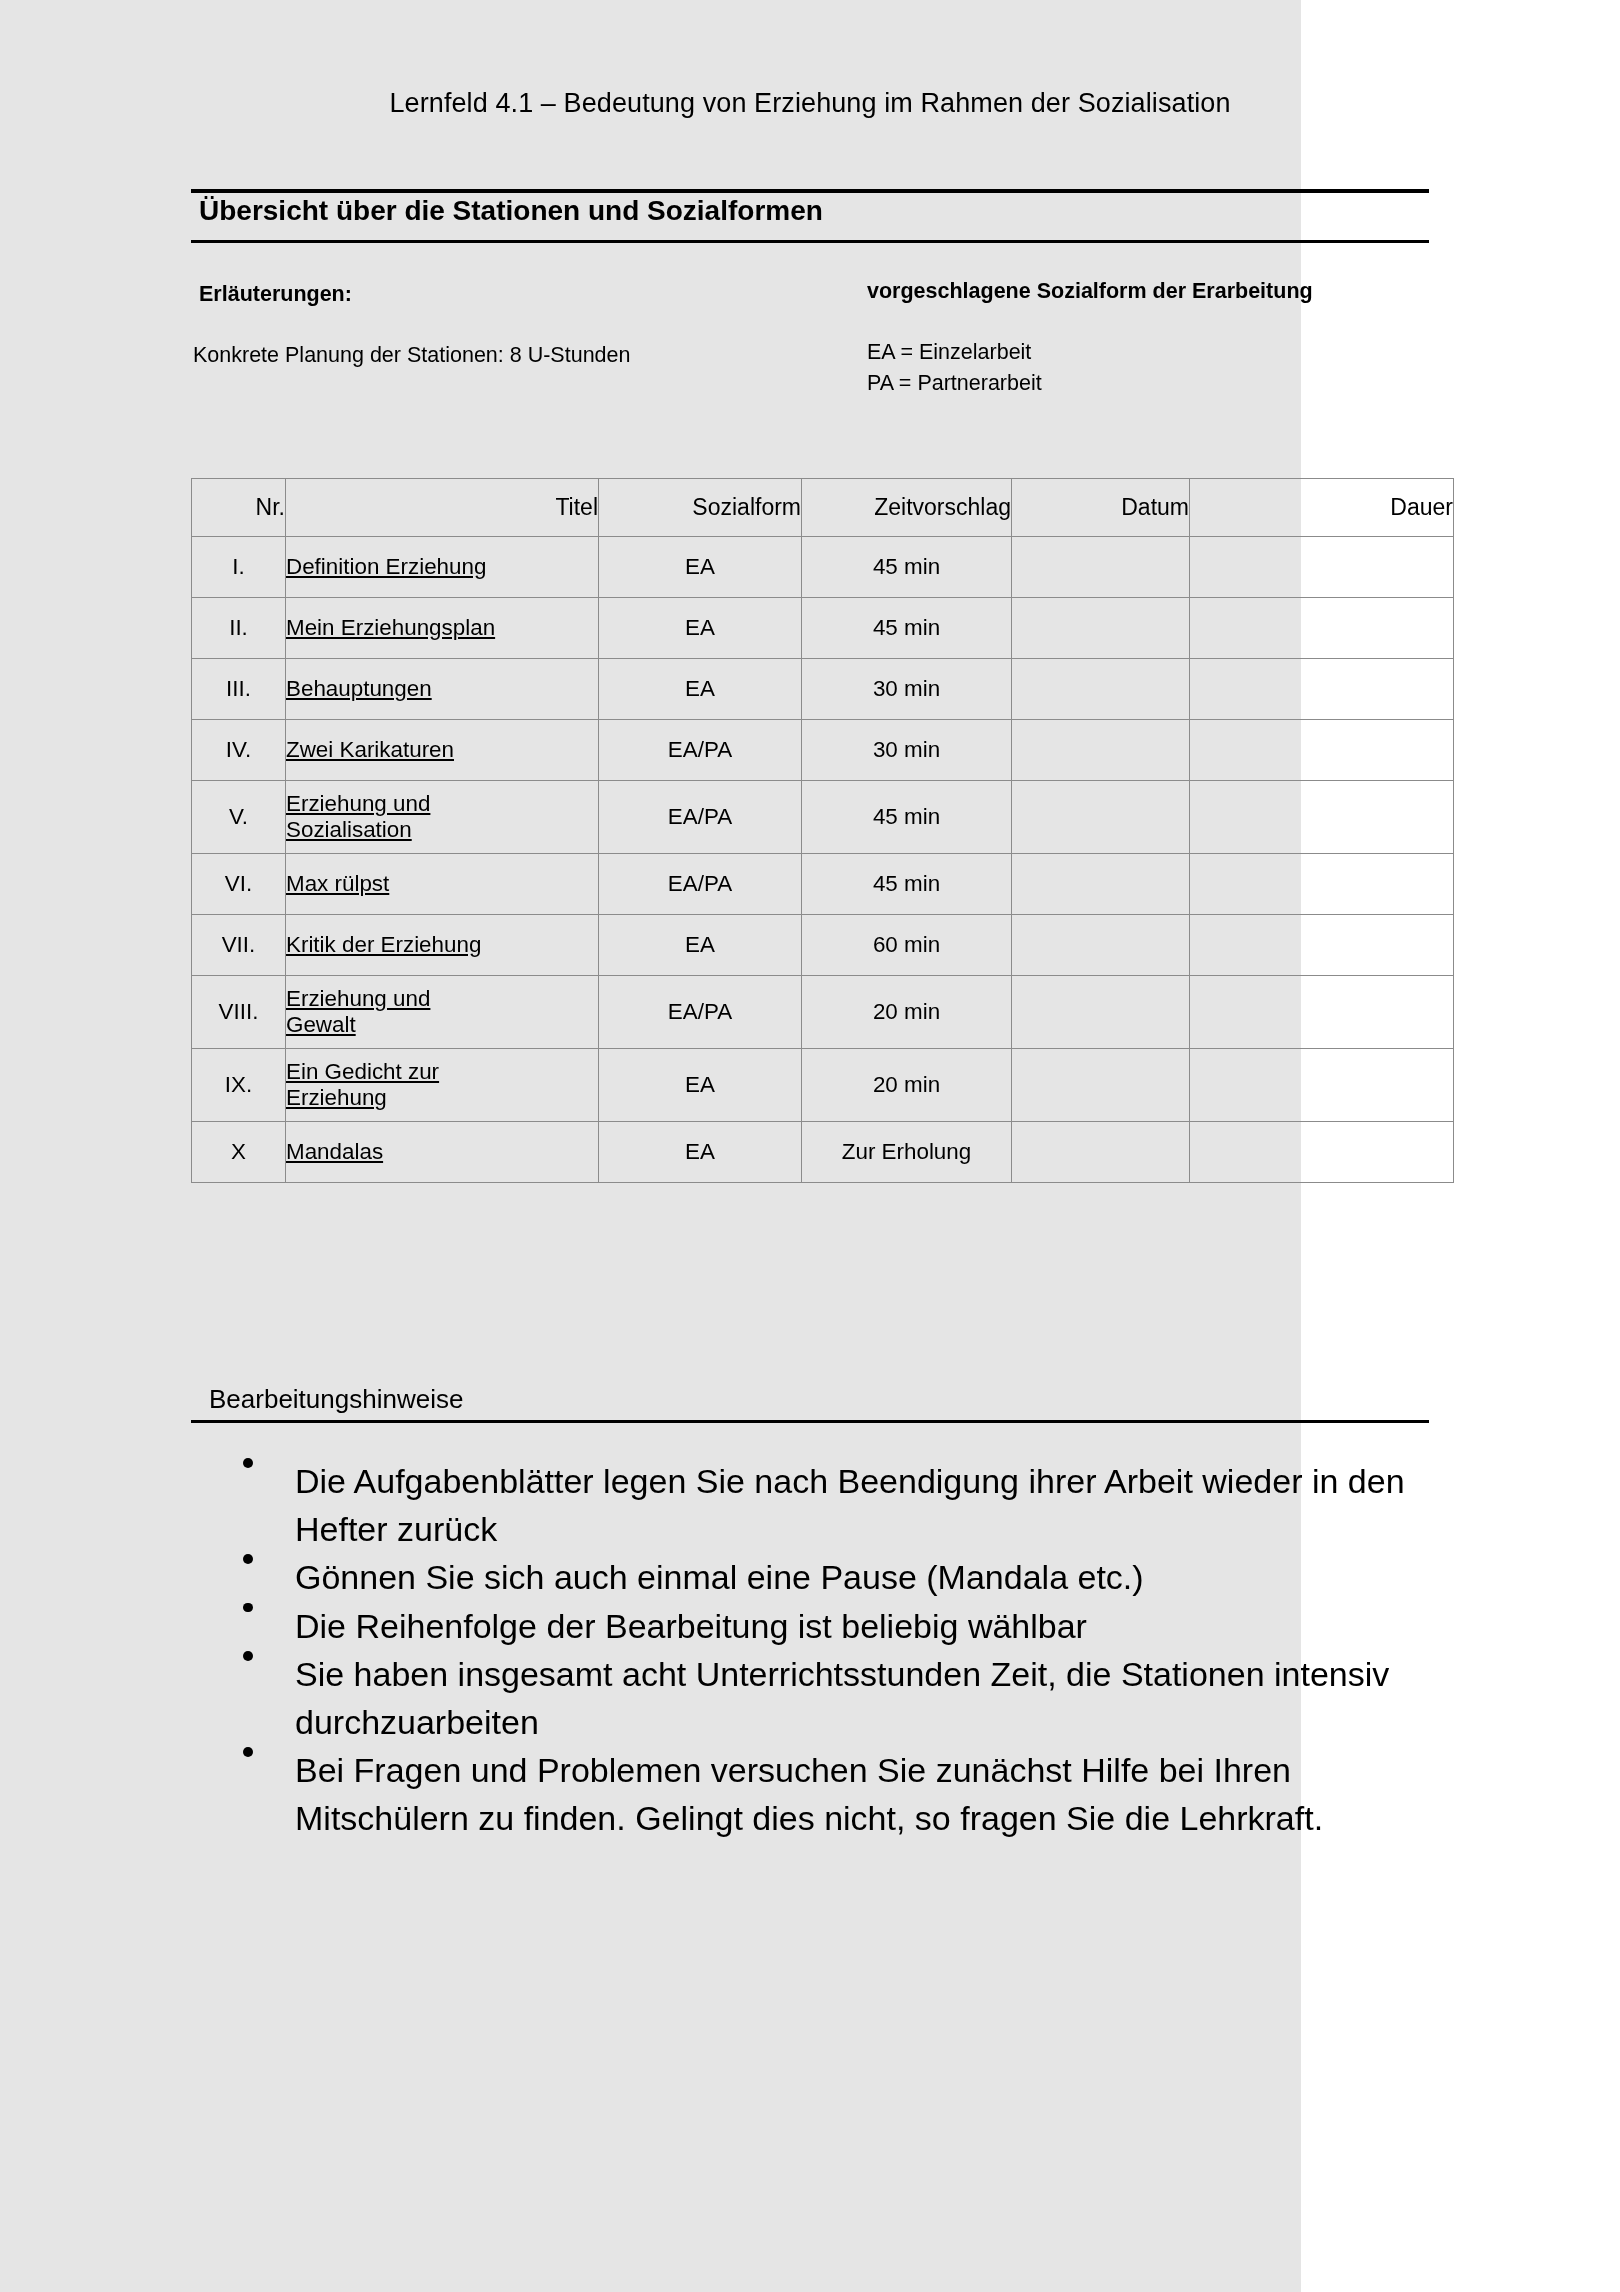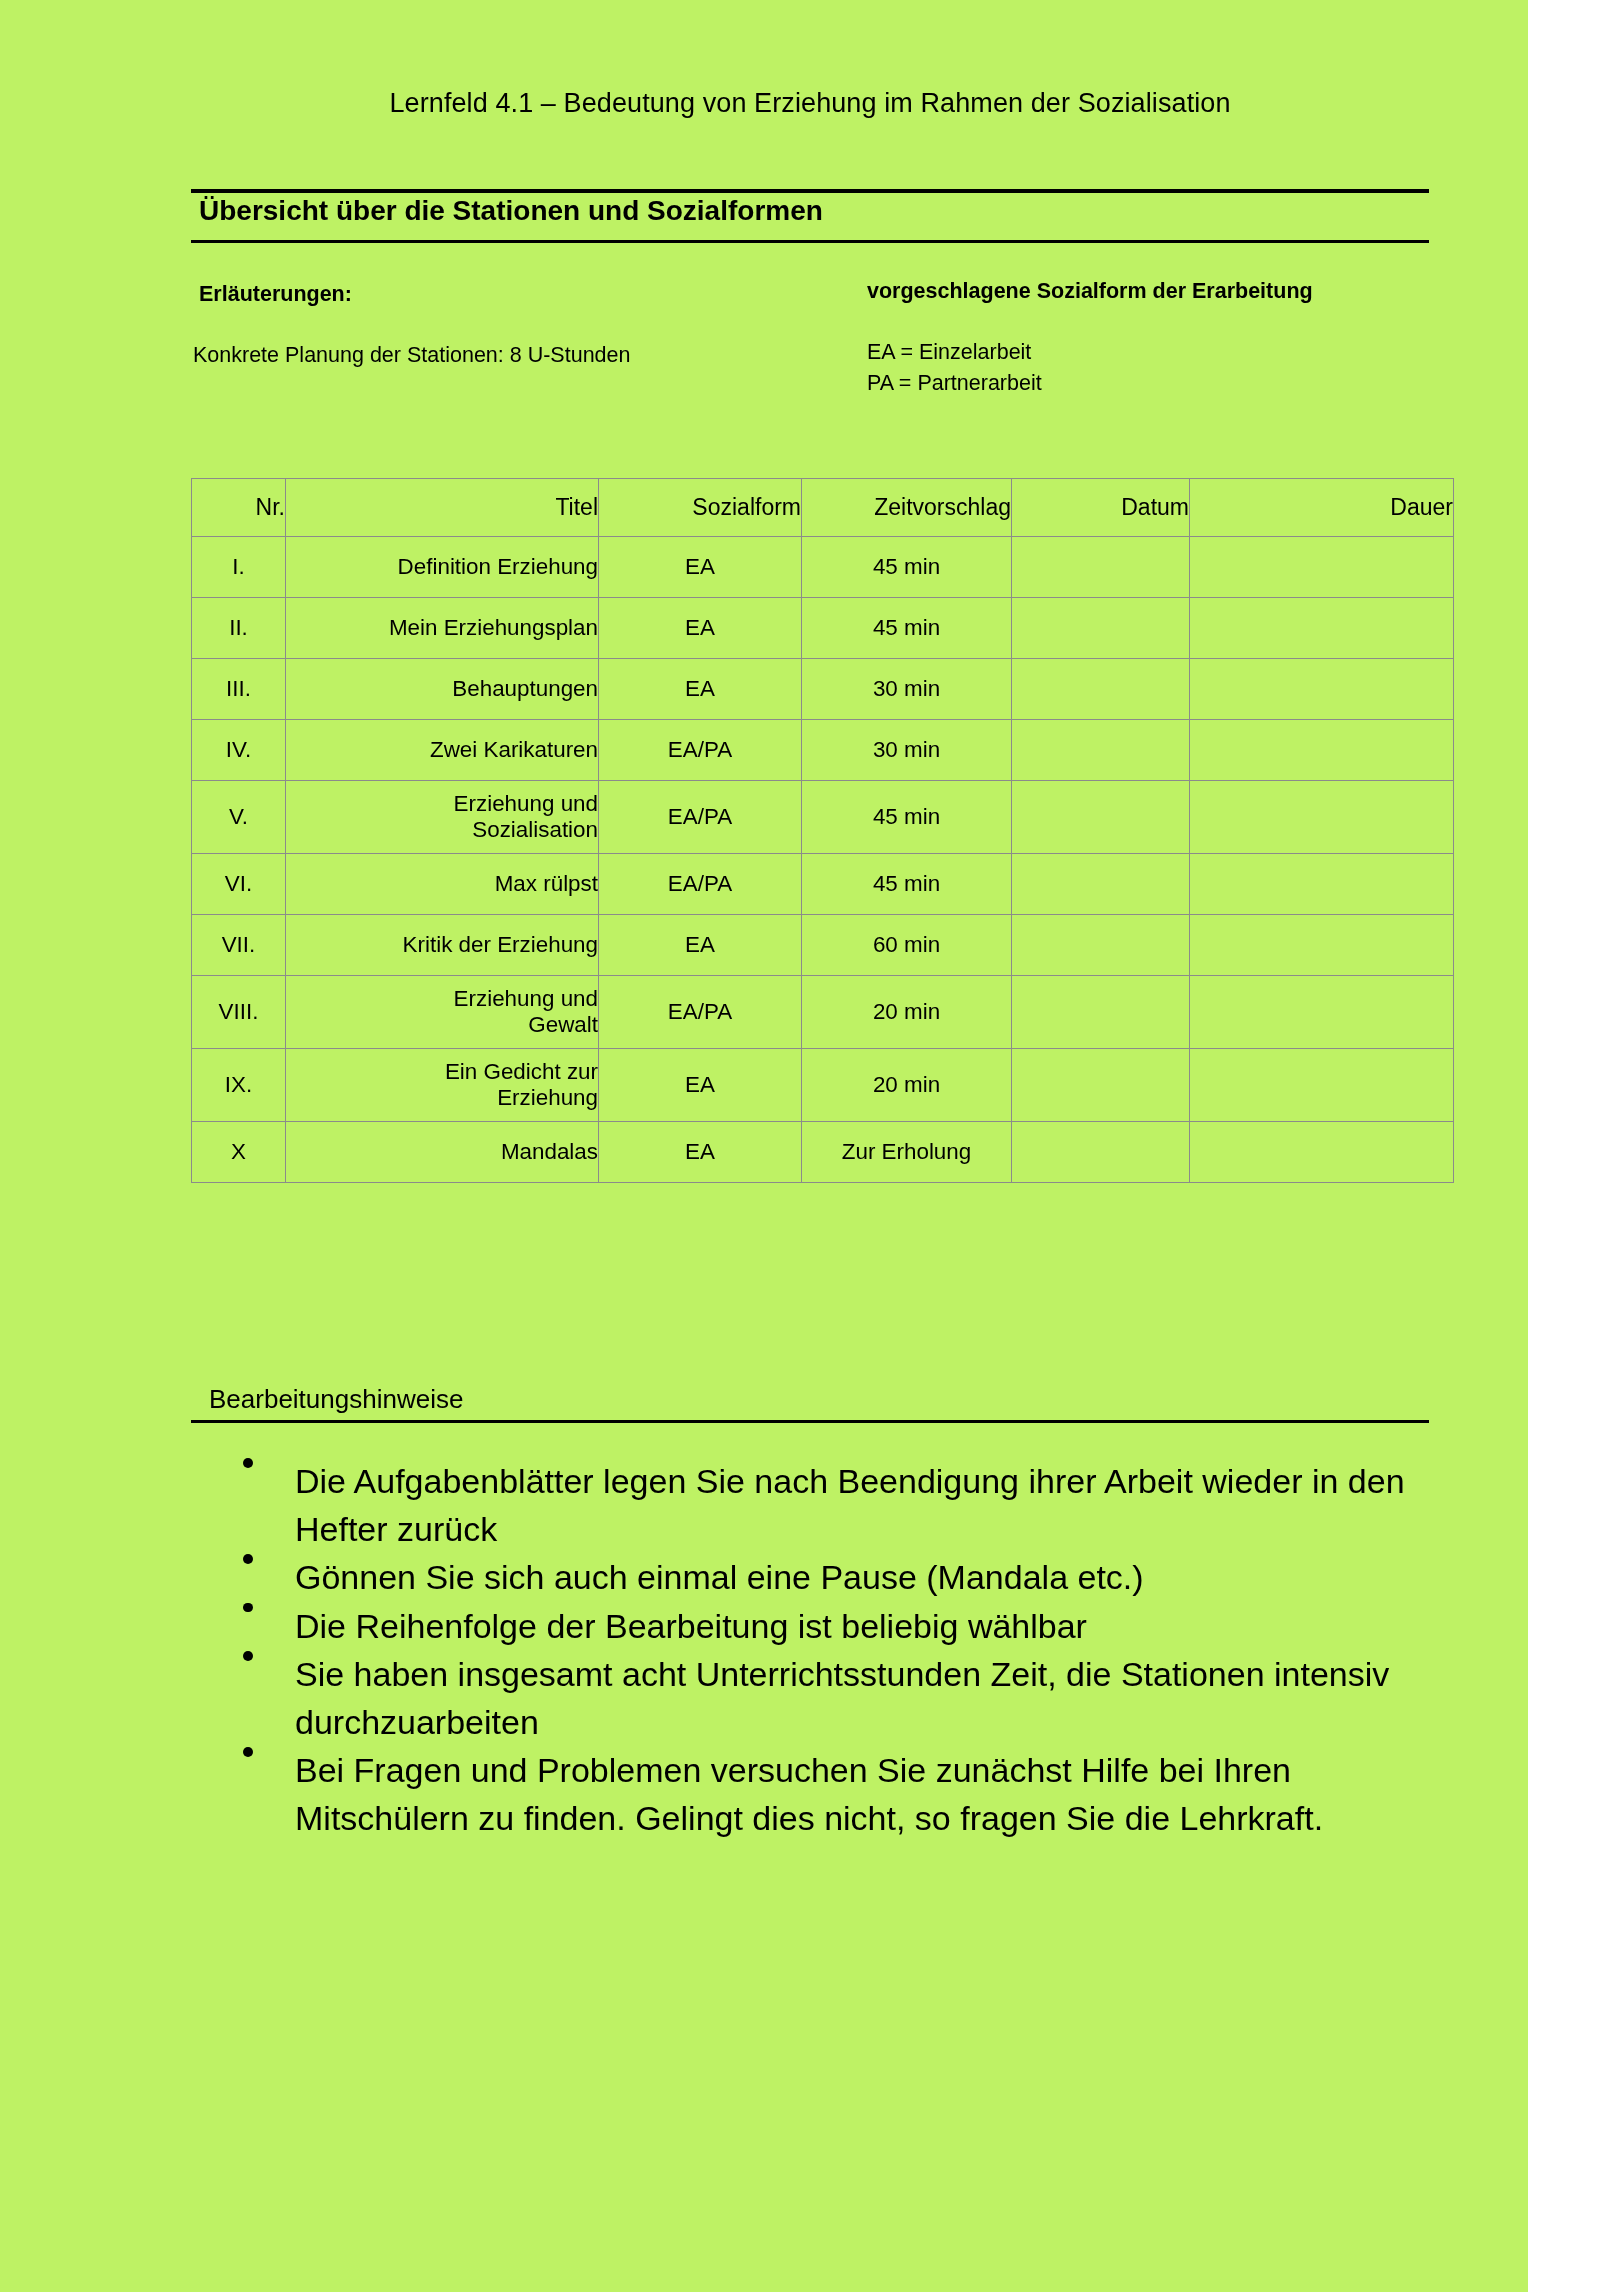--- a/index.html
+++ b/index.html
@@ -12,23 +12,23 @@
     height: 2293px;
     font-family: "Liberation Sans", sans-serif;
     color: #000000;
     position: relative;
     overflow: hidden;
   }
 
   .page {
     position: absolute;
     top: 0; left: 0;
-    width: 1528px;
+    width: 1301px;
     height: 2293px;
-    background: #bef264;
+    background: #e5e5e5;
   }
 
   
   .doc-header {
     position: absolute;
     top: 87px;
     left: 0;
     width: 1620px;
     text-align: center;
     font-size: 27px;
@@ -124,23 +124,24 @@
   .col-titel  { width: 313px; }
   .col-sozial { width: 203px; }
   .col-zeit   { width: 210px; }
   .col-datum  { width: 178px; }
   .col-dauer  { width: 264px; }
 
   .cell-nr {
     text-align: center;
   }
   .cell-titel {
-    text-align: right;
+    text-align: left;
     padding-left: 12.5px;
     line-height: 1.18;
+    text-decoration: underline;
   }
   .cell-sozial,
   .cell-zeit {
     text-align: center;
   }
   .cell-blank { }
 
   
   .notes-heading {
     position: absolute;

